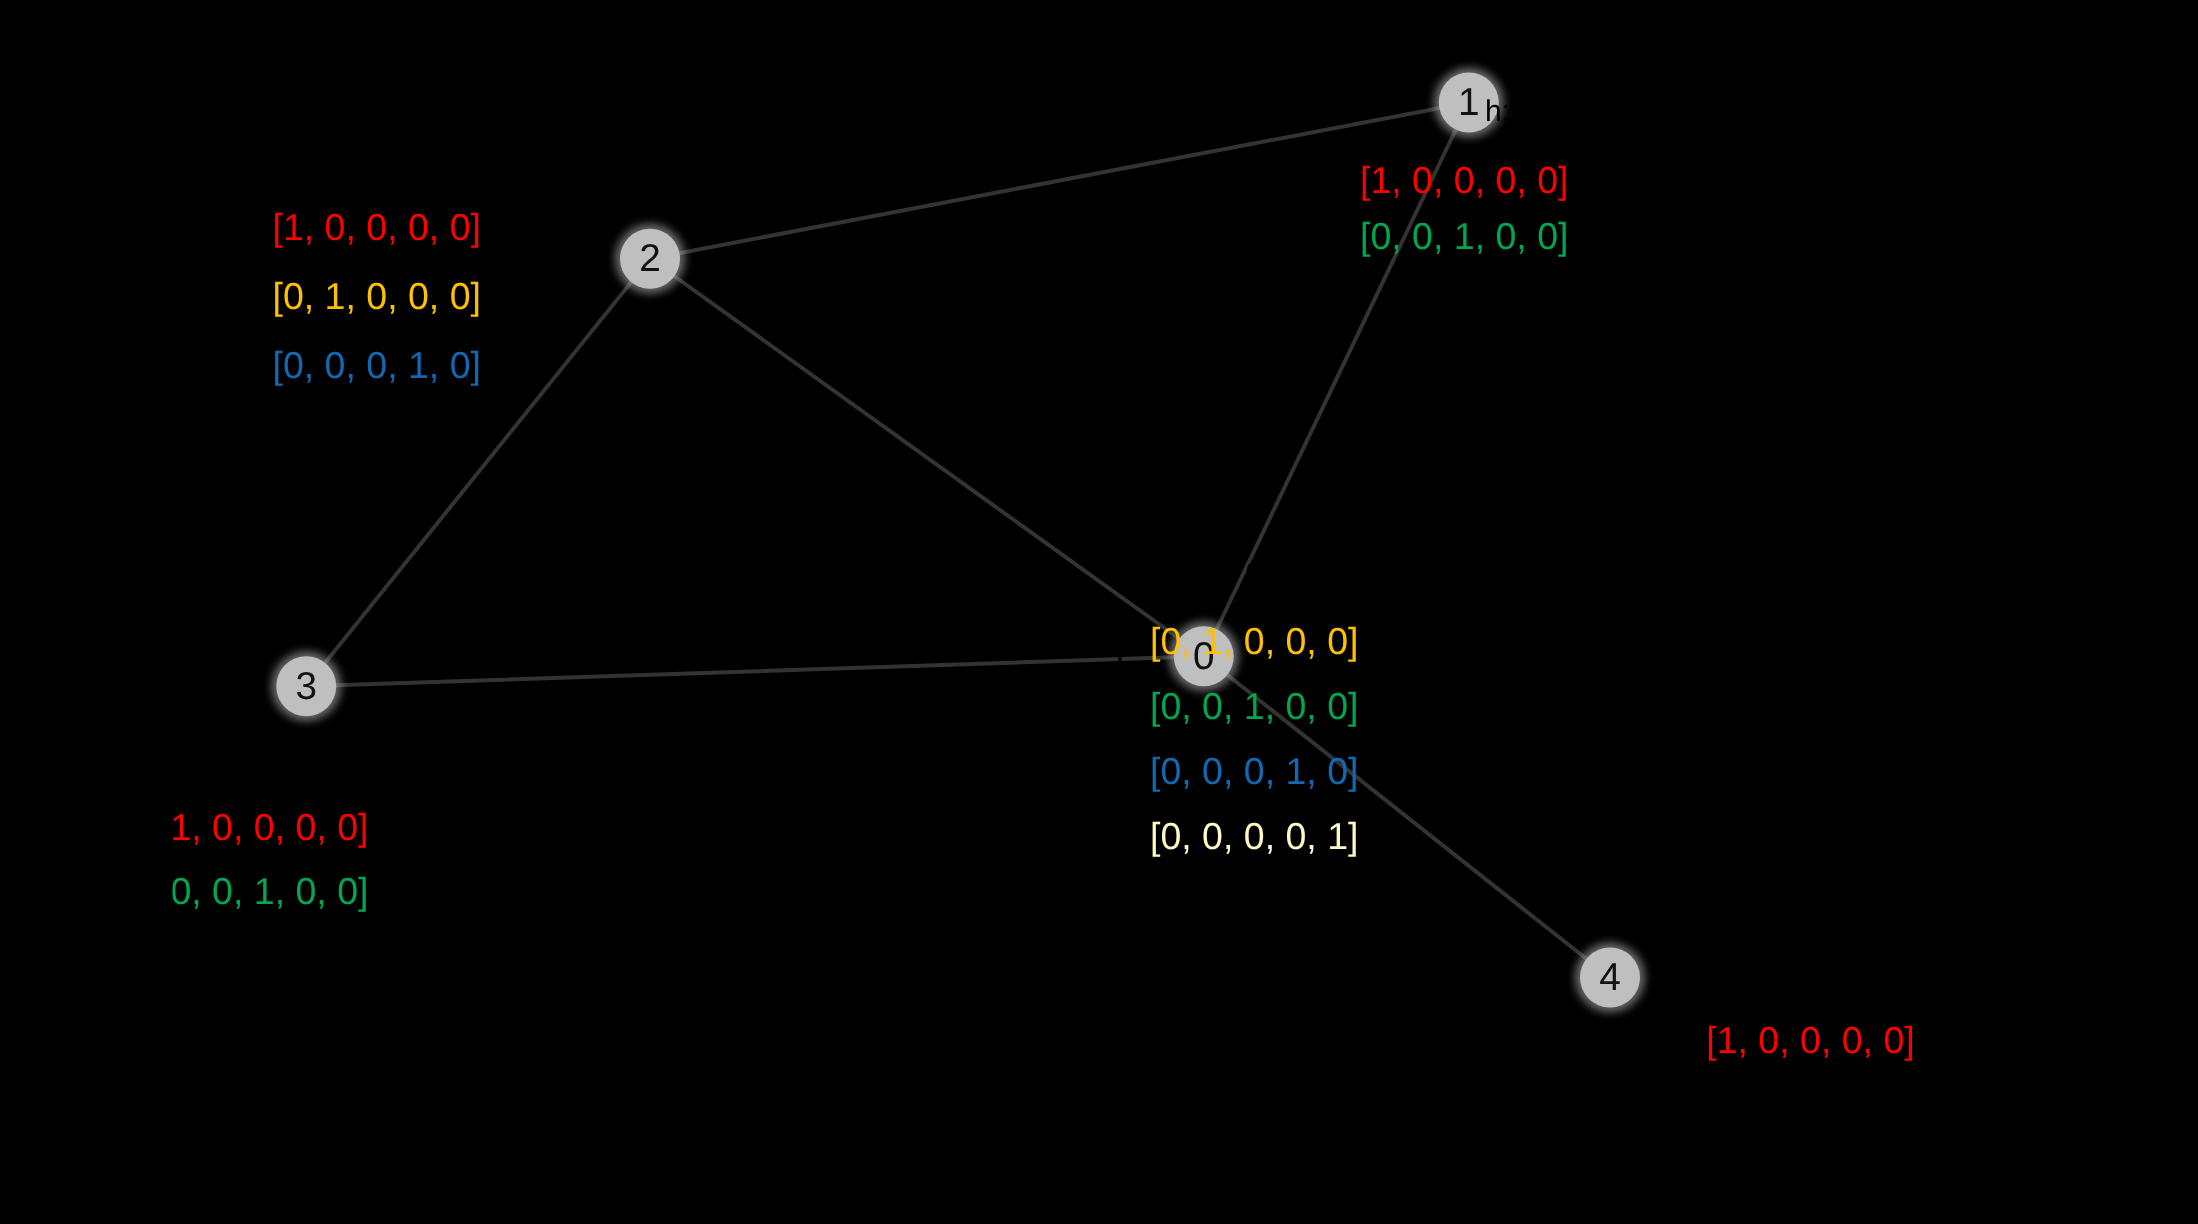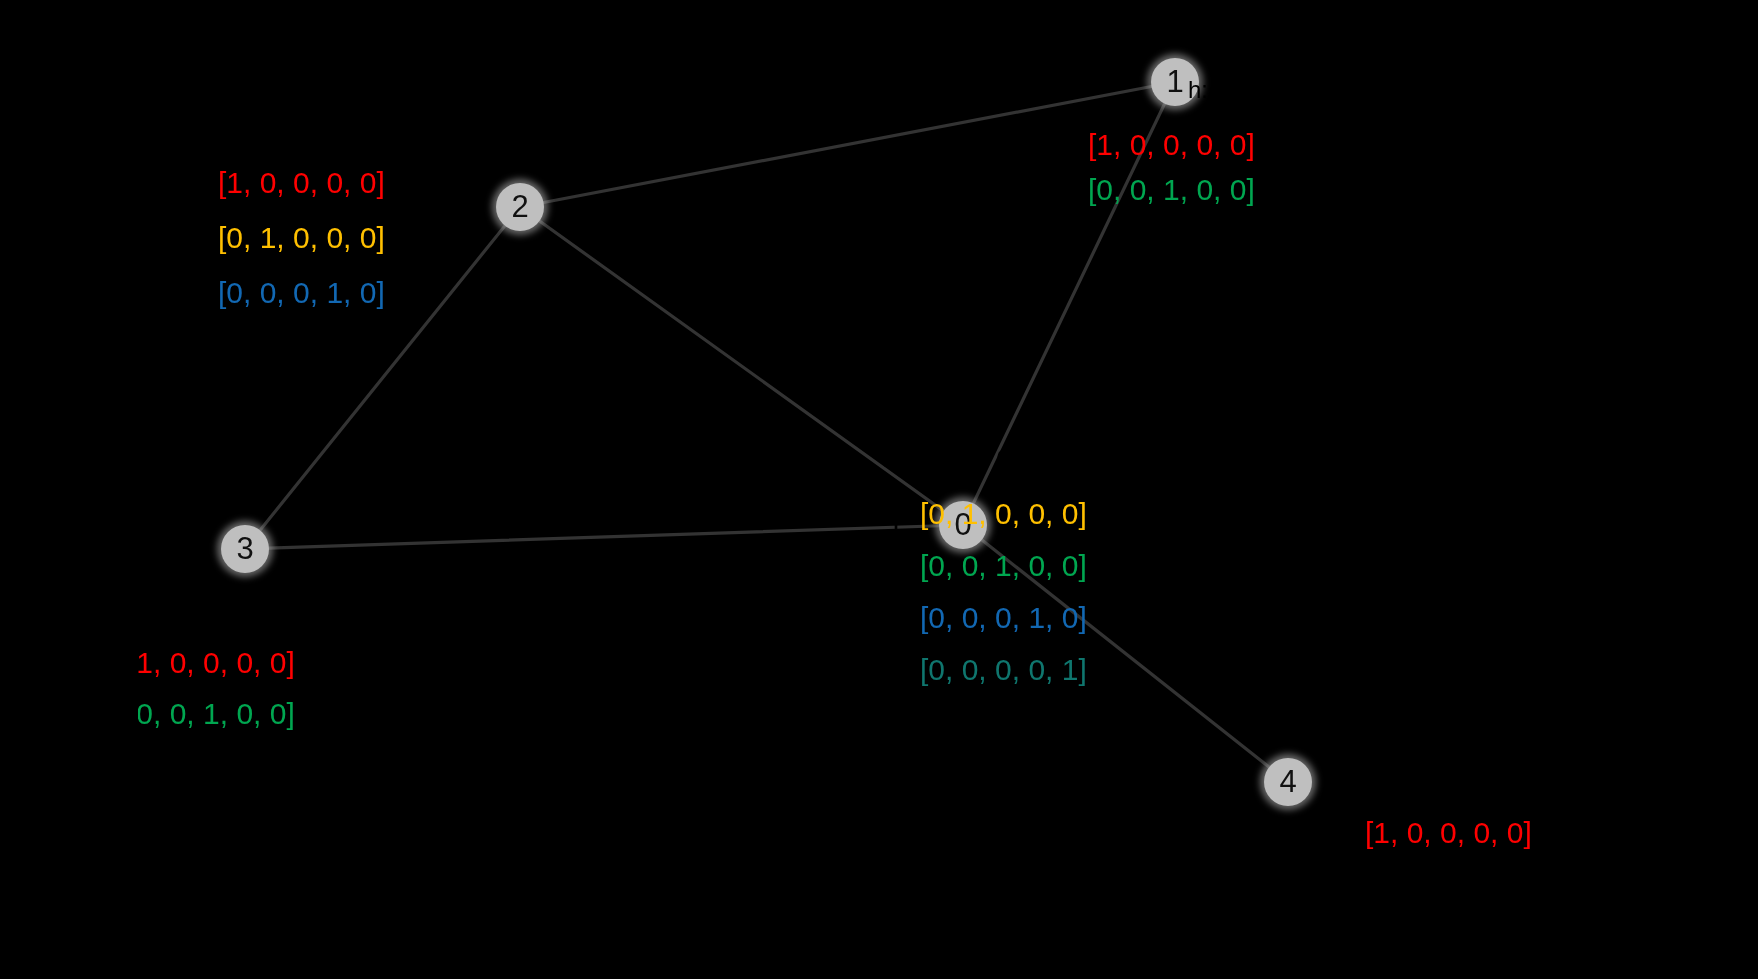--- a/index.html
+++ b/index.html
@@ -79,21 +79,21 @@
     <div class="lbl" style="left:745px;top:442px;">h: [1, 0, 0, 0, 0]</div>
     <div class="msgtag" style="left:665px;top:568px;">msg:</div>
     <div class="brace" style="left:750px;top:487px;">
       <svg width="22" height="195" viewBox="0 0 22 195">
         <path d="M20 2 L8 2 L8 88 L2 97 L8 106 L8 193 L20 193" stroke="#000" stroke-width="2.6" fill="none"></path>
       </svg>
     </div>
     <div class="vecrow" style="left:782px;top:494px;color:#ffc000;">[0, 1, 0, 0, 0]</div>
     <div class="vecrow" style="left:782px;top:546px;color:#00a650;">[0, 0, 1, 0, 0]</div>
     <div class="vecrow" style="left:782px;top:598px;color:#1268b3;">[0, 0, 0, 1, 0]</div>
-    <div class="vecrow" style="left:782px;top:650px;color:#0f766e;">[0, 0, 0, 0, 1]</div>
+    <div class="vecrow" style="left:782px;top:650px;color:#fef9c3;">[0, 0, 0, 0, 1]</div>
 
     <div class="lbl" style="left:-14px;top:591px;">: [0, 0, 0, 1, 0]</div>
     <div class="vecrow" style="left:-10px;top:643px;color:#ff0000;">[1, 0, 0, 0, 0]</div>
     <div class="vecrow" style="left:-10px;top:694px;color:#00a650;">[0, 0, 1, 0, 0]</div>
 
     <div class="lbl" style="left:1186px;top:760px;">h: [0</div>
 
   </div>
 
   <div class="ovl" style="left:1276px;top:816px;color:#000;">msg:</div>

